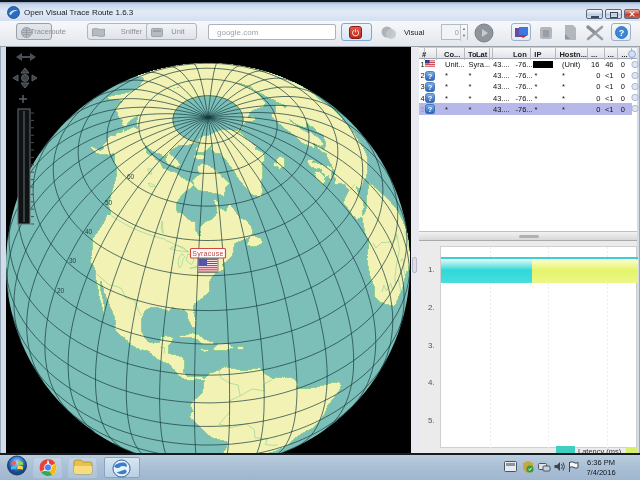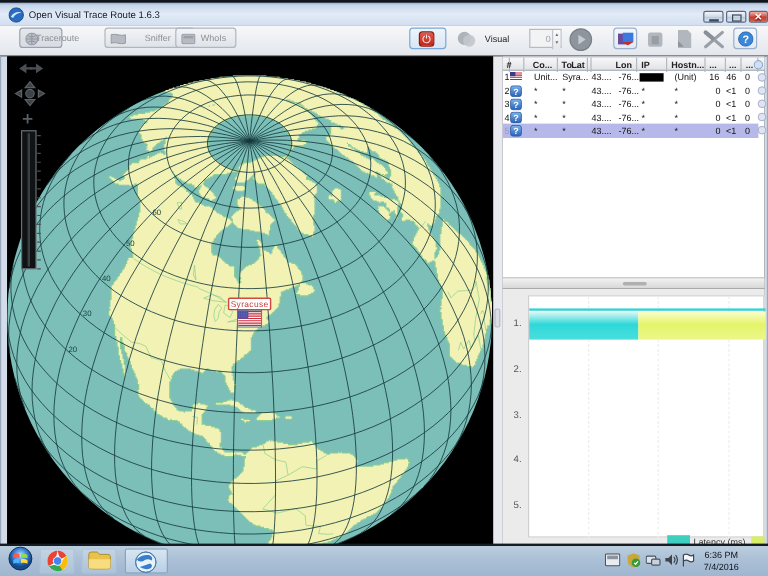--- a/index.html
+++ b/index.html
@@ -61,21 +61,22 @@
  <div class="tbtn abs" style="left:87px;width:75px">
    <svg class="abs" style="left:4px;top:4px" width="13" height="9" viewBox="0 0 13 9">
         <path d="M0.5 1 Q3 0,6.5 1 T12.5 1 V8 Q9 9,6.5 8 T0.5 8 Z" fill="#b6bbc3" stroke="#8a9098" stroke-width="0.7"></path>
       </svg>
    <span style="margin-left:14px">Sniffer</span></div>
  <div class="tbtn abs" style="left:146px;width:51px">
    <svg class="abs" style="left:4px;top:4px" width="12" height="9" viewBox="0 0 12 9">
         <rect x="0.5" y="0.5" width="11" height="8" rx="1" fill="#b6bbc3" stroke="#8a9098" stroke-width="0.7"></rect>
         <rect x="2" y="2" width="8" height="2" fill="#9aa0a8"></rect>
       </svg>
-   <span style="margin-left:13px">WhoIs</span></div>
+   <span style="margin-left:13px">Unit</span></div>
+ <input class="abs" style="left: 208px; top: 3px; width: 128px; height: 16px; border: 1px solid rgb(173, 178, 187); border-radius: 2px; font-size: 8px; color: rgb(156, 161, 168); padding-left: 8px; font-family: inherit;" value="google.com">
  <div class="abs" style="left:341px;top:2px;width:31px;height:18px;border:1px solid #7aa8d8;border-radius:3px;background:linear-gradient(#eef4fa,#d8e6f4)">
    <div class="abs" style="left:7px;top:2px;width:13px;height:13px;background:linear-gradient(#e05a50,#c02818);border:1px solid #8a1a10;border-radius:3px;color:#fff;font-size:9px;text-align:center;line-height:12px">⏻</div>
  </div>
  <svg class="abs" style="left:379px;top:4px" width="19" height="16" viewBox="0 0 19 16">
       <circle cx="8" cy="7" r="5.5" fill="#aeb3ba"></circle>
       <circle cx="12" cy="9" r="5" fill="#c2c6cc" opacity="0.9"></circle>
     </svg>
  <div class="abs" style="left:404px;top:7px;font-size:7.5px;color:#222">Visual</div>
  <div class="abs" style="left:441px;top:3px;width:27px;height:16px;border:1px solid #b6bac2;background:#f2f3f5">
    <div class="abs" style="right:8px;top:3px;font-size:7.5px;color:#9aa0a8">0</div>

